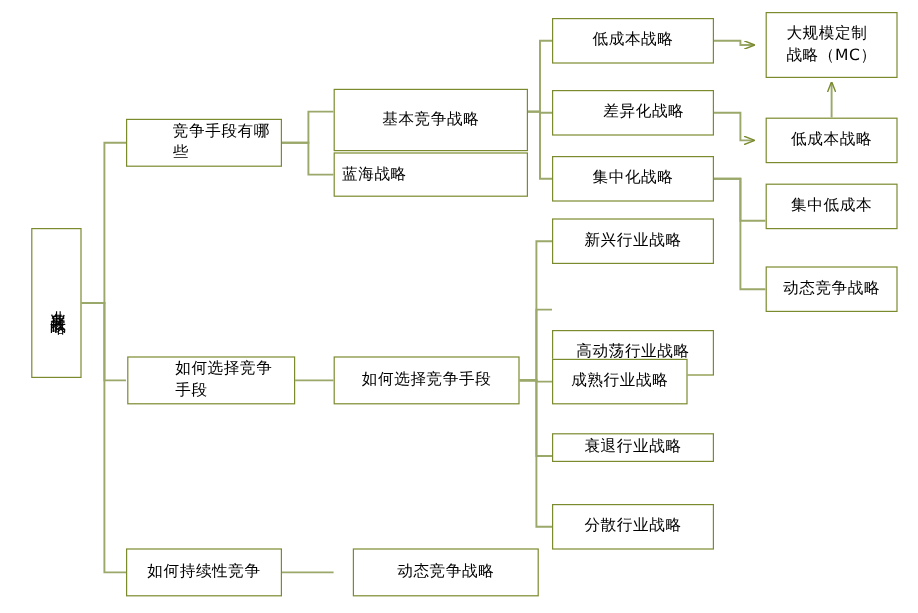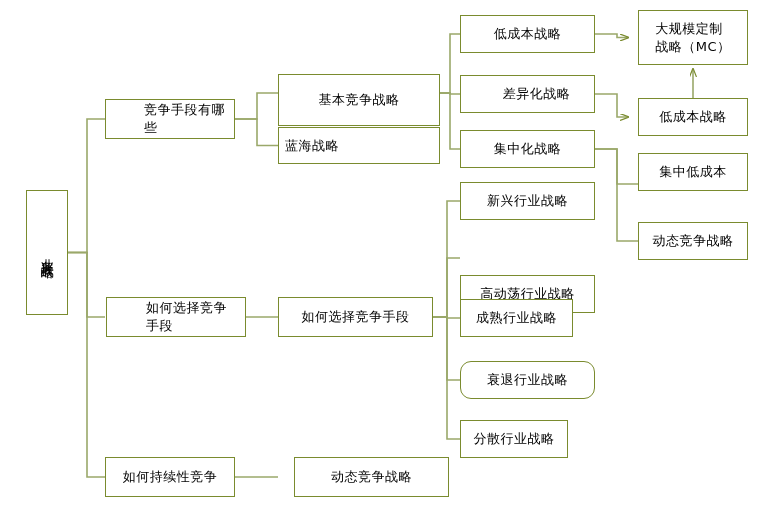--- a/index.html
+++ b/index.html
@@ -138,24 +138,24 @@
       </div>
       <div class="node" id="n-xinxing" style="left: 460px; top: 182px; width: 135px; height: 38px;">
         <span class="label">新兴行业战略</span>
       </div>
       <div class="node" id="n-gaodongdang" style="left: 460px; top: 239px; width: 135px; height: 38px; margin-top: 36px;">
         <span class="label">高动荡行业战略</span>
       </div>
       <div class="node" id="n-chengshu" style="left: 460px; top: 299px; width: 113px; height: 38px;">
         <span class="label">成熟行业战略</span>
       </div>
-      <div class="node" id="n-shuaitui" style="left: 460px; top: 361px; width: 135px; height: 38px; border-radius: 11px;">
+      <div class="node" id="n-shuaitui" style="left: 460px; top: 361px; width: 135px; height: 24px;">
         <span class="label">衰退行业战略</span>
       </div>
-      <div class="node" id="n-fensan" style="left: 460px; top: 420px; width: 108px; height: 38px;">
+      <div class="node" id="n-fensan" style="left: 460px; top: 420px; width: 135px; height: 38px; font-family: Liberation Mono, monospace;">
         <span class="label">分散行业战略</span>
       </div>
       <div class="node" id="n-ruhe-chixu" style="left: 105px; top: 457px; width: 130px; height: 40px;">
         <span class="label">如何持续性竞争</span>
       </div>
       <div class="node" id="n-dongtai" style="left: 278px; top: 457px; width: 155px; height: 40px; margin-left: 16px;">
         <span class="label">动态竞争战略</span>
       </div>
     </div>
 </div>

